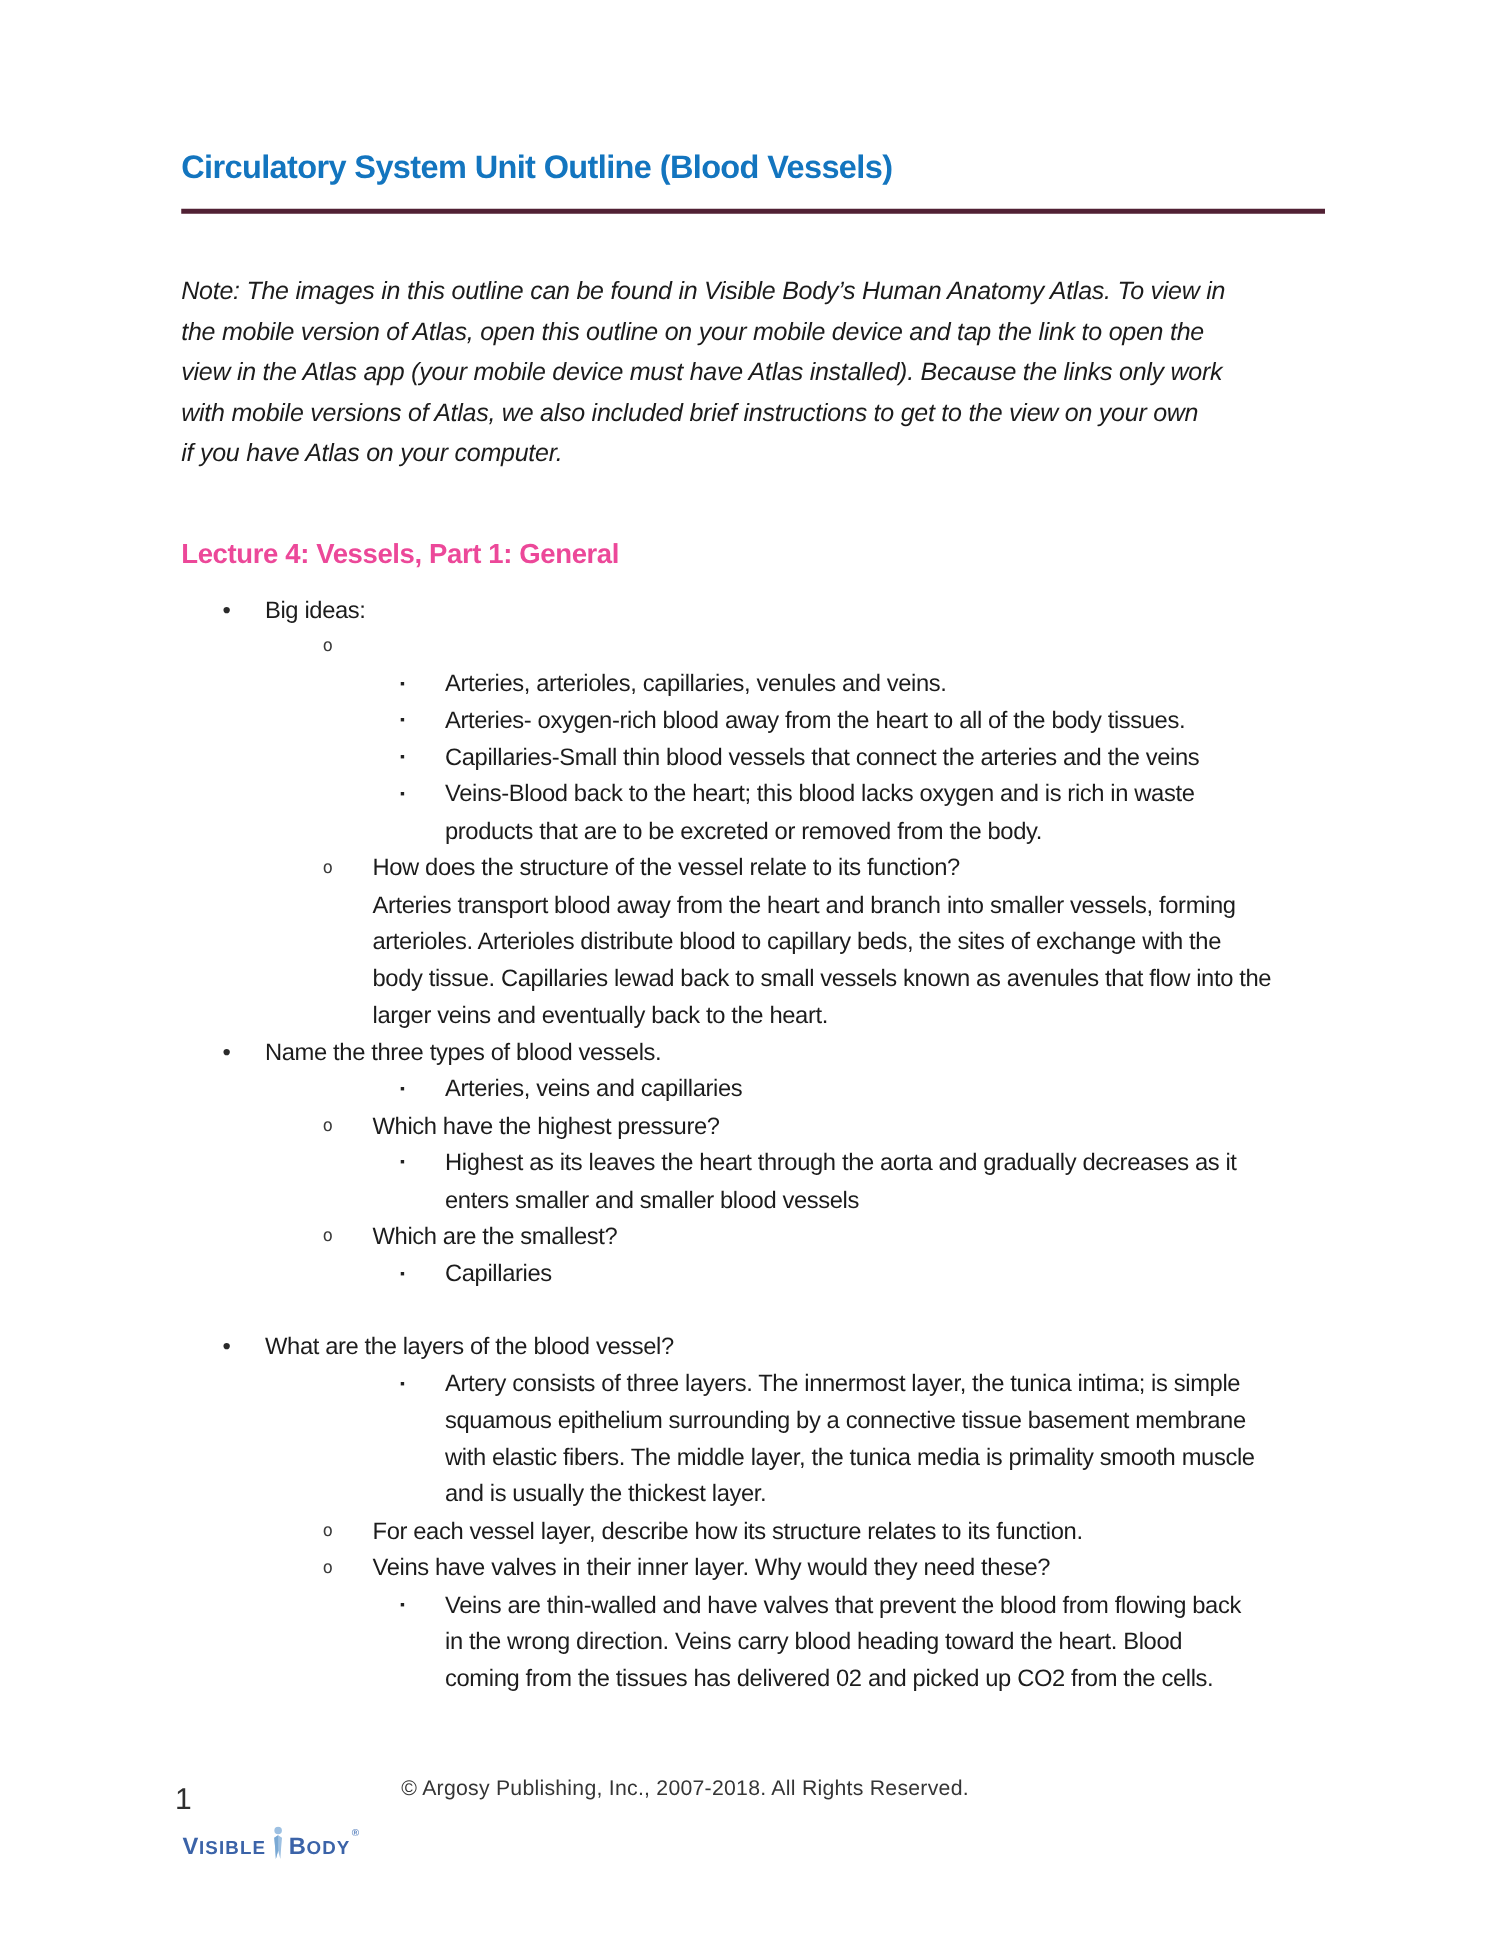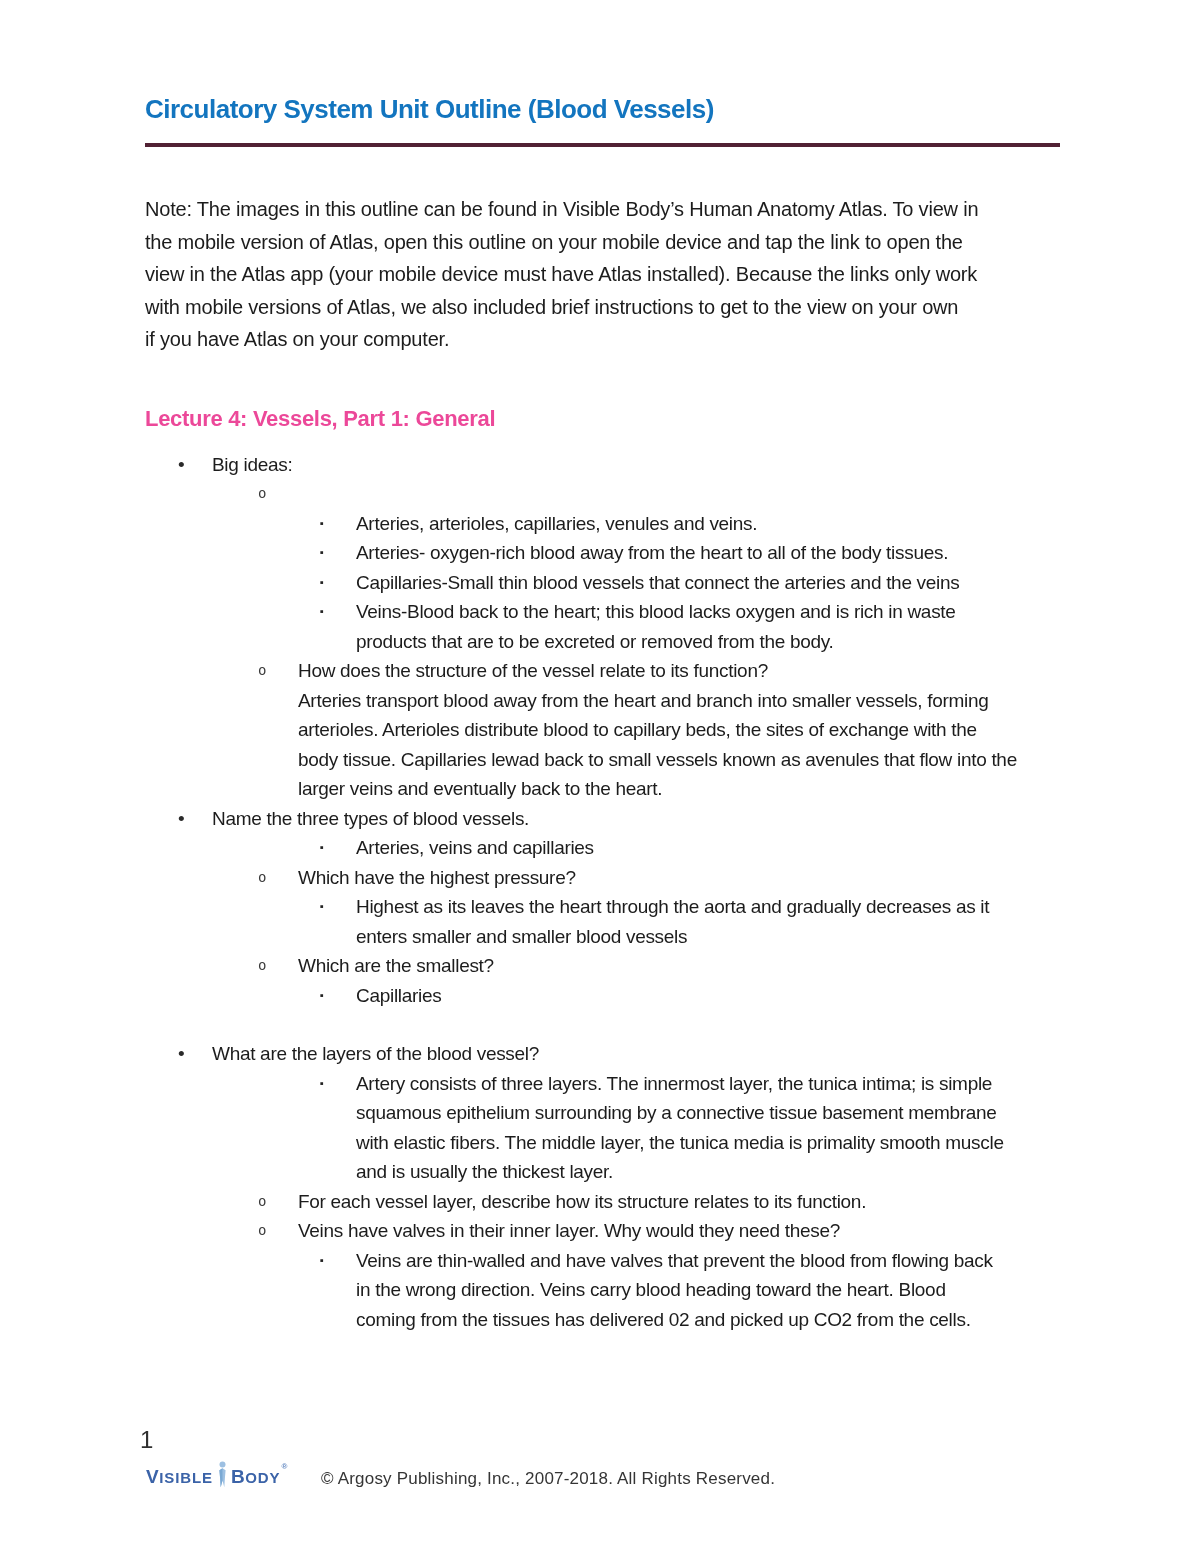--- a/index.html
+++ b/index.html
@@ -14,35 +14,36 @@
     background: #ffffff;
     overflow: hidden;
     font-family: "Liberation Sans", sans-serif;
     color: #1c1c1c;
   }
   .content {
     padding: 0 60px 0 145px;
   }
   .doc-title {
     margin: 0;
-    padding-top: 92px;
+    padding-top: 116px;
     font-size: 26px;
     line-height: 34px;
     font-weight: bold;
     letter-spacing: -0.5px;
     color: #1375bf;
   }
   .title-rule {
     width: 915px;
     height: 0;
     border-bottom: 4px solid #512134;
     margin-top: 17px;
   }
   .note {
     margin: 46px 0 0 0;
+    font-style: italic;
     font-size: 20px;
     line-height: 32.5px;
     letter-spacing: -0.2px;
     white-space: pre-line;
     color: #1c1c1c;
   }
   .section-heading {
     margin: 48px 0 0 0;
     font-size: 22px;
     line-height: 30px;
@@ -94,21 +95,21 @@
     display: flex;
     align-items: flex-end;
   }
   .lg-big  { font-size: 19px; line-height: 24px; letter-spacing: 0.5px; }
   .lg-small{ font-size: 15px; line-height: 22px; letter-spacing: 0.9px; }
   .lg-figure { display: inline-block; margin: 0 2px -3px 3px; }
   .lg-tm { font-size: 8px; line-height: 12px; align-self: flex-start; margin-left: 1px; color: #5f86c0; }
   .copyright {
     position: absolute;
     left: 321px;
-    top: 1468px;
+    top: 1420px;
     font-size: 17px;
     line-height: 22px;
     letter-spacing: 0.2px;
     color: #353535;
   }
 </style>
 </head>
 <body>
 
 <div class="page">

